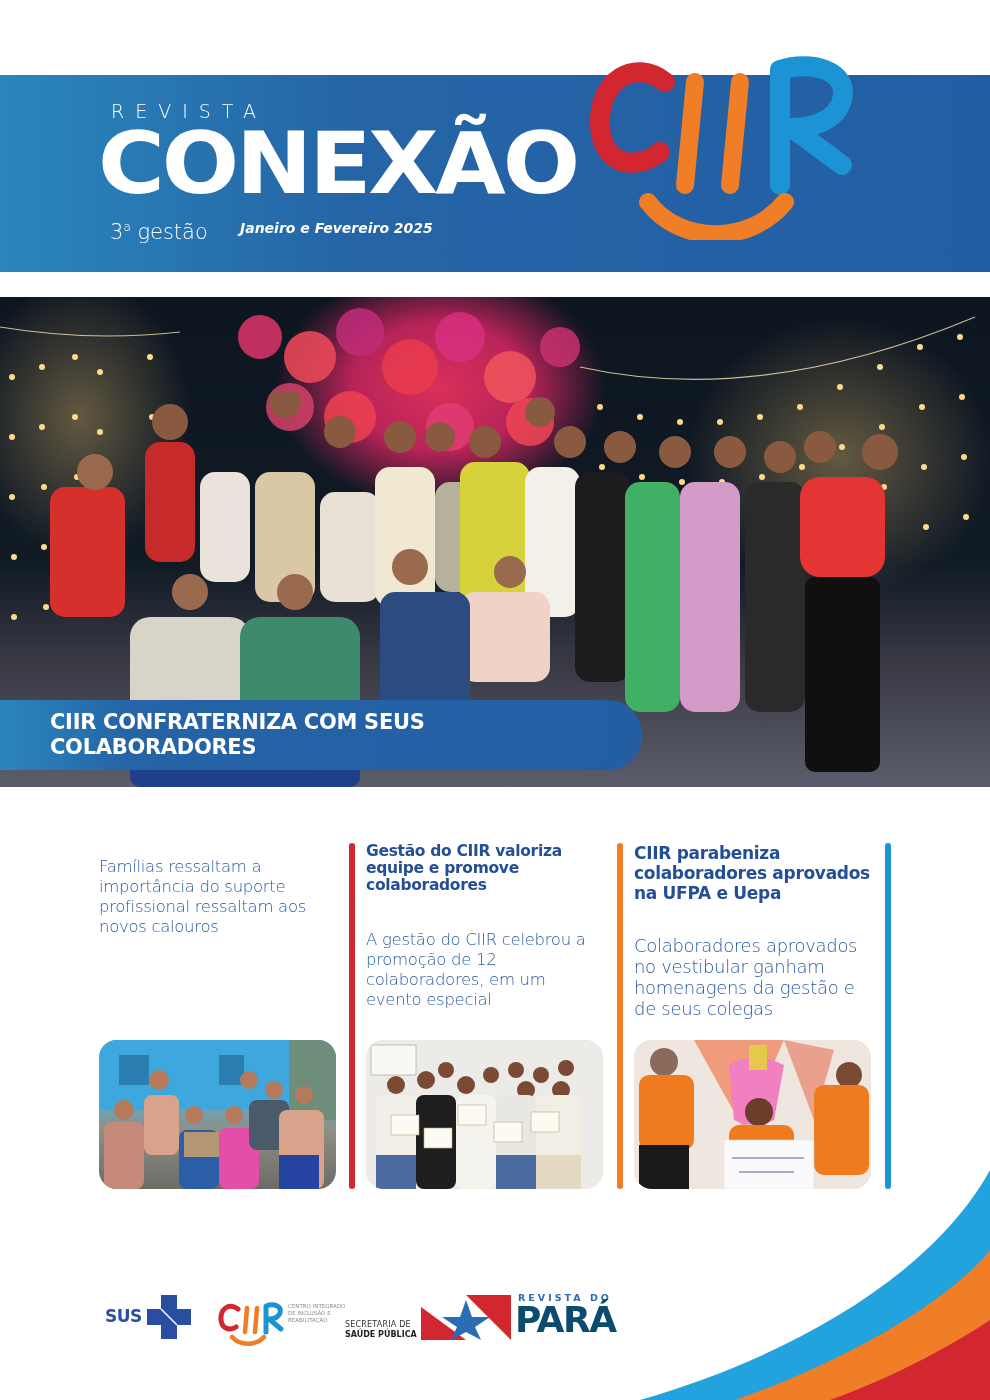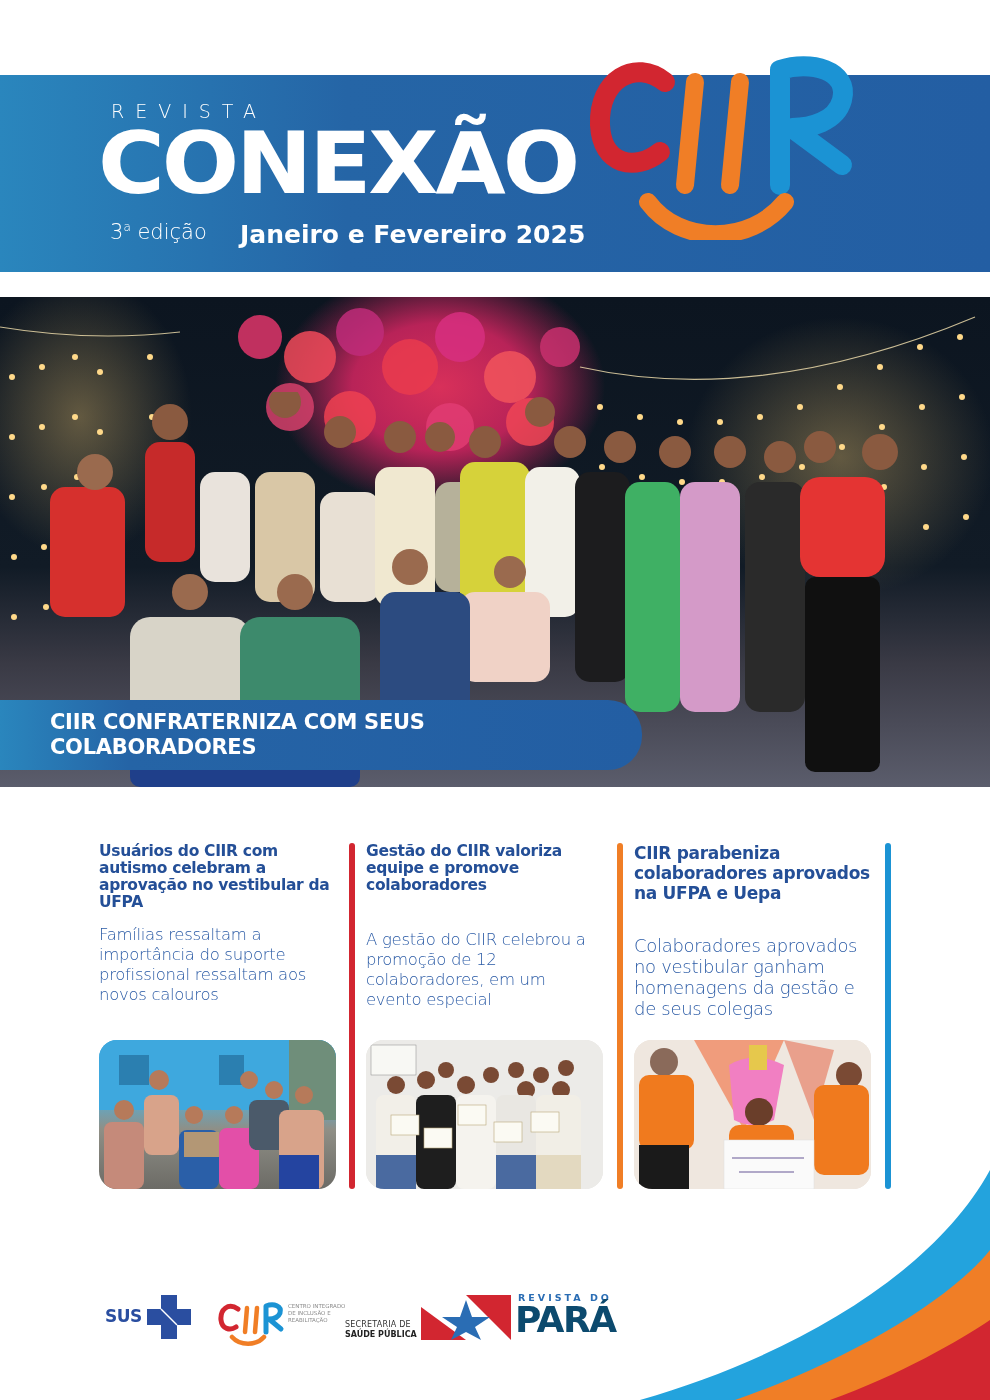--- a/index.html
+++ b/index.html
@@ -20,21 +20,21 @@
     color: #ffffff; font-size: 86px; font-weight: bold; letter-spacing: -3px;
     line-height: 1; transform: scaleX(1.06); transform-origin: left top;
   }
   .edition {
     position: absolute; left: 110px; top: 220px;
     color: #ffffff; font-size: 21px; font-weight: 300;
   }
   .edition sup { font-size: 12px; vertical-align: 8px; }
   .dates {
     position: absolute; left: 240px; top: 220px;
-    color: #ffffff; font-size: 25px; font-weight: bold;
+    color: #ffffff; font-size: 14px; font-weight: bold; font-style: italic;
   }
   .ciir-logo { position: absolute; left: 580px; top: 40px; width: 290px; height: 200px; }
 
   
   .hero {
     position: absolute; left: 0; top: 297px; width: 990px; height: 490px; overflow: hidden;
     background:
       radial-gradient(ellipse 220px 160px at 440px 90px, #d8305a 0%, #b82358 40%, rgba(60,20,40,0) 75%),
       radial-gradient(ellipse 160px 200px at 80px 120px, rgba(255,210,120,0.35), rgba(0,0,0,0) 70%),
       radial-gradient(ellipse 220px 200px at 840px 160px, rgba(255,210,120,0.35), rgba(0,0,0,0) 70%),
@@ -68,21 +68,21 @@
   
   .footer-logos { position: absolute; left: 105px; top: 1290px; height: 60px; width: 520px; }
   .swoosh { position: absolute; left: 0; top: 0; width: 990px; height: 1400px; pointer-events: none; }
 </style>
 </head>
 <body>
 
 <div class="header-band"></div>
 <div class="revista">REVISTA</div>
 <div class="conexao">CONEXÃO</div>
-<div class="edition"><span>3</span><sup>a</sup><span> edição</span></div>
+<div class="edition"><span>3</span><sup>a</sup><span> gestão</span></div>
 <div class="dates">Janeiro e Fevereiro 2025</div>
 
 <svg class="ciir-logo" viewBox="0 0 290 200">
 
   <path d="M85 42 C 55 18, 18 40, 20 85 C 22 125, 55 132, 80 112" fill="none" stroke="#d22630" stroke-width="20" stroke-linecap="round"></path>
 
   <line x1="115" y1="42" x2="105" y2="145" stroke="#f07e26" stroke-width="18" stroke-linecap="round"></line>
   <line x1="160" y1="42" x2="150" y2="145" stroke="#f07e26" stroke-width="18" stroke-linecap="round"></line>
 
   <path d="M200 145 L 200 30 C 230 20, 270 30, 262 60 C 256 82, 230 88, 212 88 L 262 125" fill="none" stroke="#1b93d4" stroke-width="20" stroke-linecap="round" stroke-linejoin="round"></path>
@@ -216,21 +216,20 @@
   </svg>
 </div>
 
 <div class="hero-caption"></div>
 <div class="hero-caption-text">
   <div>CIIR CONFRATERNIZA COM SEUS</div>
   <div>COLABORADORES</div>
 </div>
 
 <div class="article" style="left:99px;">
-  <div class="article-title">Usuários do CIIR com autismo celebram a aprovação no vestibular da UFPA</div>
   <div class="article-summary">Famílias ressaltam a importância do suporte profissional ressaltam aos novos calouros</div>
 </div>
 <div class="divider" style="left:349px; background:#d22630;"></div>
 
 <div class="article" style="left:366px;">
   <div class="article-title">Gestão do CIIR valoriza equipe e promove colaboradores</div>
   <div class="article-summary" style="margin-top:36px;">A gestão do CIIR celebrou a promoção de 12 colaboradores, em um evento especial</div>
 </div>
 <div class="divider" style="left:617px; background:#f07e26;"></div>
 

